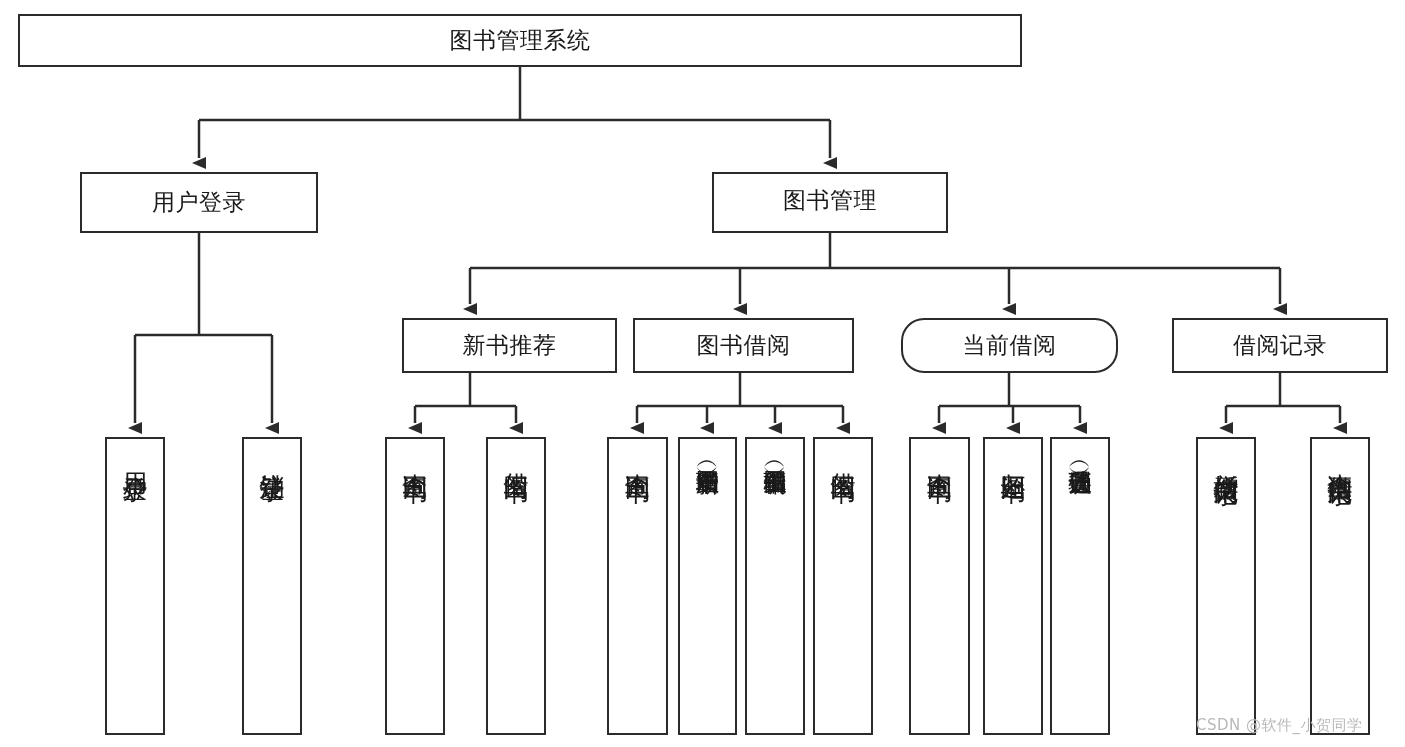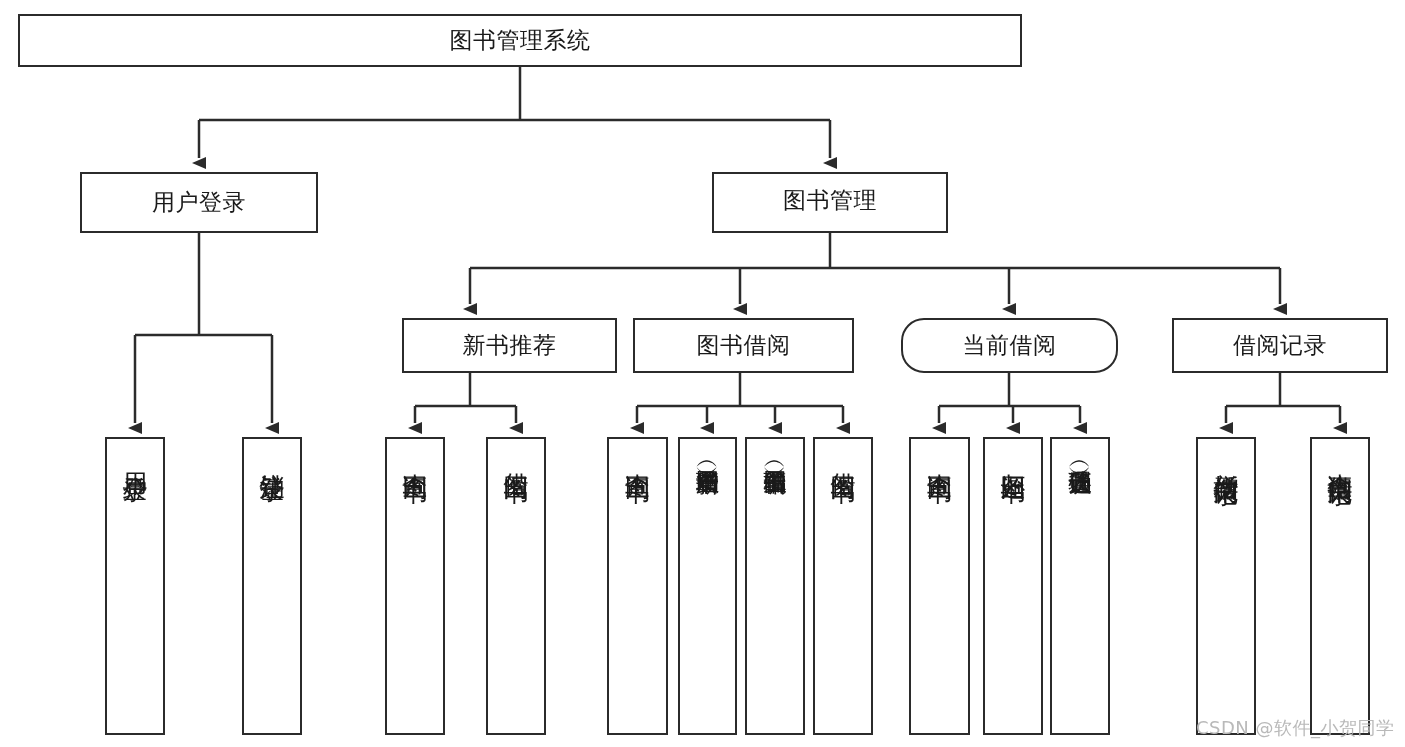--- a/index.html
+++ b/index.html
@@ -59,21 +59,21 @@
     letter-spacing: 2px;
     line-height: 1;
   }
   .node.vert.tight .label {
     font-size: 23px;
     letter-spacing: 0px;
   }
   .watermark {
     position: absolute;
     color: #b9b9b9;
-    font-size: 18px;
+    font-size: 15px;
     white-space: nowrap;
     letter-spacing: 0.5px;
   }
 </style>
 </head>
 <body>
 
 <div id="diagram-root">
 
   <svg class="edges" viewBox="0 0 1405 747" id="edge-svg">

